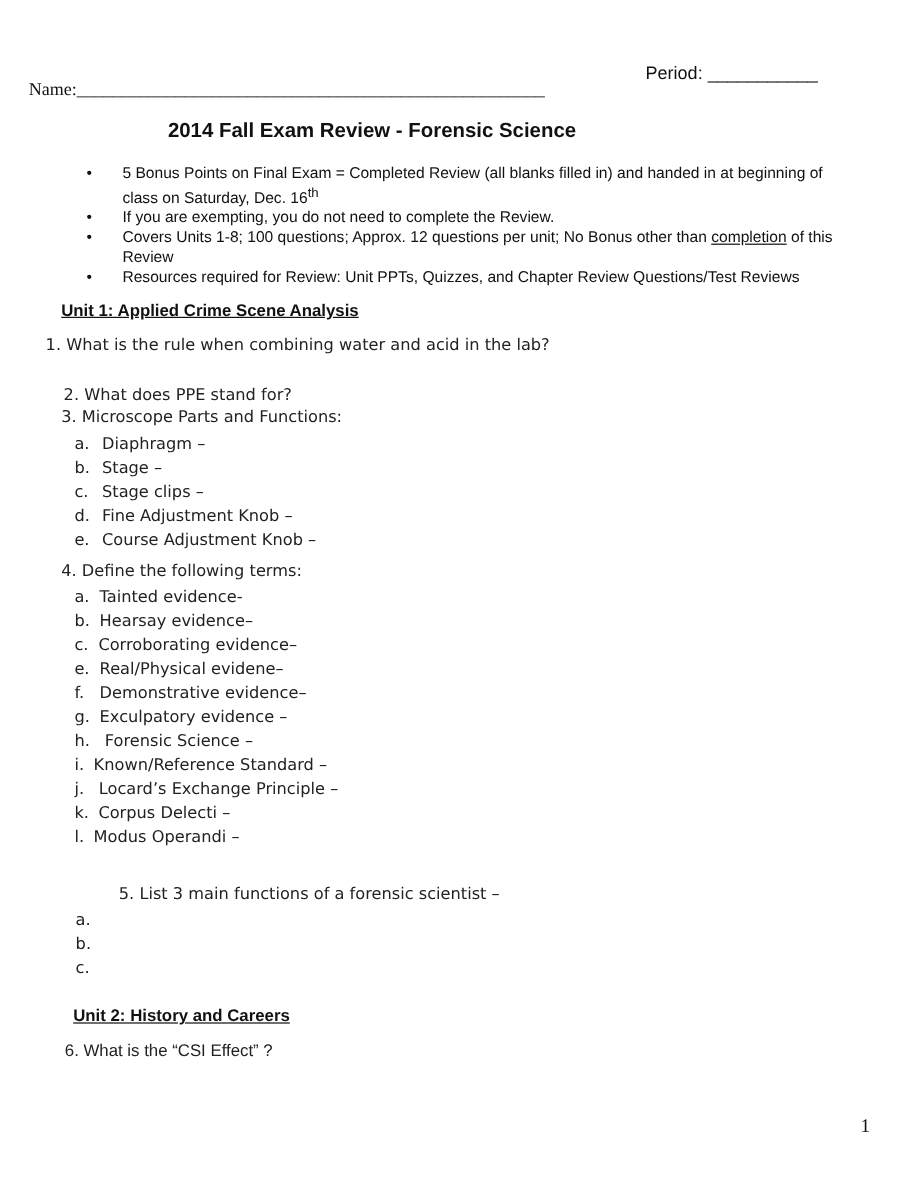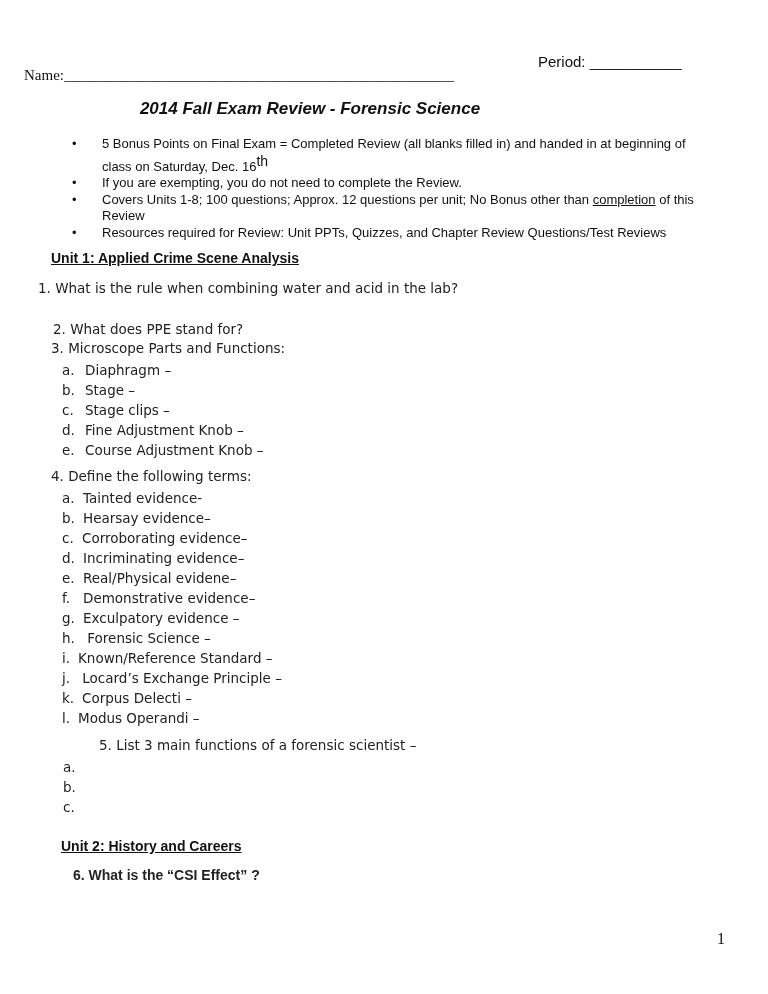--- a/index.html
+++ b/index.html
@@ -19,27 +19,27 @@
 </head>
 <body>
 
 <div class="abs hdr" style="left:24px; top:67px;font-family:Liberation Serif, serif;">
   <span>Name:</span><span>____________________________________________________</span>
 </div>
 <div class="abs hdr" style="left:538px; top:53px;">
   <span>Period:</span> <span>___________</span>
 </div>
 
-<div class="abs title" style="left:0; width:620px; text-align:center; top:99px;font-style:italic;">2014 Fall Exam Review  -  Forensic Science</div>
+<div class="abs title" style="left:0; width:620px; text-align:center; top:99px;">2014 Fall Exam Review  -  Forensic Science</div>
 
 <div class="abs bullets" style="left:72px; top:136px; width:660px; white-space:normal;">
   <div class="bullet-row">
     <span class="bullet-dot">•</span>
     <span>5 Bonus Points on Final Exam = Completed Review (all blanks filled in) and handed in at beginning of</span><br>
-    <span>class on Saturday, Dec. 16</span><sup style="font-size:14px;">th</sup>
+    <span>class on Saturday, Dec. 16</span><sup style="font-size:11px;">th</sup>
   </div>
   <div class="bullet-row">
     <span class="bullet-dot">•</span>
     <span>If you are exempting, you do not need to complete the Review.</span>
   </div>
   <div class="bullet-row">
     <span class="bullet-dot">•</span>
     <span>Covers Units 1-8; 100 questions; Approx. 12 questions per unit; No Bonus other than </span><span class="u">completion</span><span> of this</span><br>
     <span>Review</span>
   </div>
@@ -60,34 +60,33 @@
   <div><span style="display:inline-block;width:23px;">c.</span><span>Stage clips –</span></div>
   <div><span style="display:inline-block;width:23px;">d.</span><span>Fine Adjustment Knob –</span></div>
   <div><span style="display:inline-block;width:23px;">e.</span><span>Course Adjustment Knob –</span></div>
 </div>
 
 <div class="abs q" style="left:51px; top:468px;">4.  Define the following terms:</div>
 <div class="abs q" style="left:62px; top:488px; line-height:20px;">
   <div><span style="display:inline-block;width:21px;">a.</span><span>Tainted evidence-</span></div>
   <div><span style="display:inline-block;width:21px;">b.</span><span>Hearsay evidence–</span></div>
   <div><span style="display:inline-block;width:20px;">c.</span><span>Corroborating evidence–</span></div>
-  <div><span style="display:inline-block;width:21px;">d.</span><span>Incriminating evidence–</span></div>
   <div><span style="display:inline-block;width:21px;">e.</span><span>Real/Physical evidene–</span></div>
   <div><span style="display:inline-block;width:21px;">f.</span><span>Demonstrative evidence–</span></div>
   <div><span style="display:inline-block;width:21px;">g.</span><span>Exculpatory evidence –</span></div>
   <div><span style="display:inline-block;width:21px;">h.</span><span> Forensic Science –</span></div>
   <div><span style="display:inline-block;width:16px;">i.</span><span>Known/Reference Standard –</span></div>
   <div><span style="display:inline-block;width:16px;">j.</span><span> Locard’s Exchange Principle –</span></div>
   <div><span style="display:inline-block;width:20px;">k.</span><span>Corpus Delecti –</span></div>
   <div><span style="display:inline-block;width:16px;">l.</span><span>Modus Operandi –</span></div>
 </div>
 
 <div class="abs q" style="left:51px; top:737px;margin-left:48px;">5.  List 3 main functions of a forensic scientist –</div>
 <div class="abs q" style="left:63px; top:757px; line-height:20px;">
   <div>a.</div>
   <div>b.</div>
   <div>c.</div>
 </div>
 
 <div class="abs unit" style="left:61px; top:838px;">Unit 2:  History and Careers</div>
-<div class="abs q2" style="left:73px; top:867px;font-weight:bold;">6.  What is the “CSI Effect” ?</div>
+<div class="abs q2" style="left:54px; top:867px;">6.  What is the “CSI Effect” ?</div>
 
 <div class="abs pnum" style="left:717px; top:930px;">1</div>
 
 </body></html>

